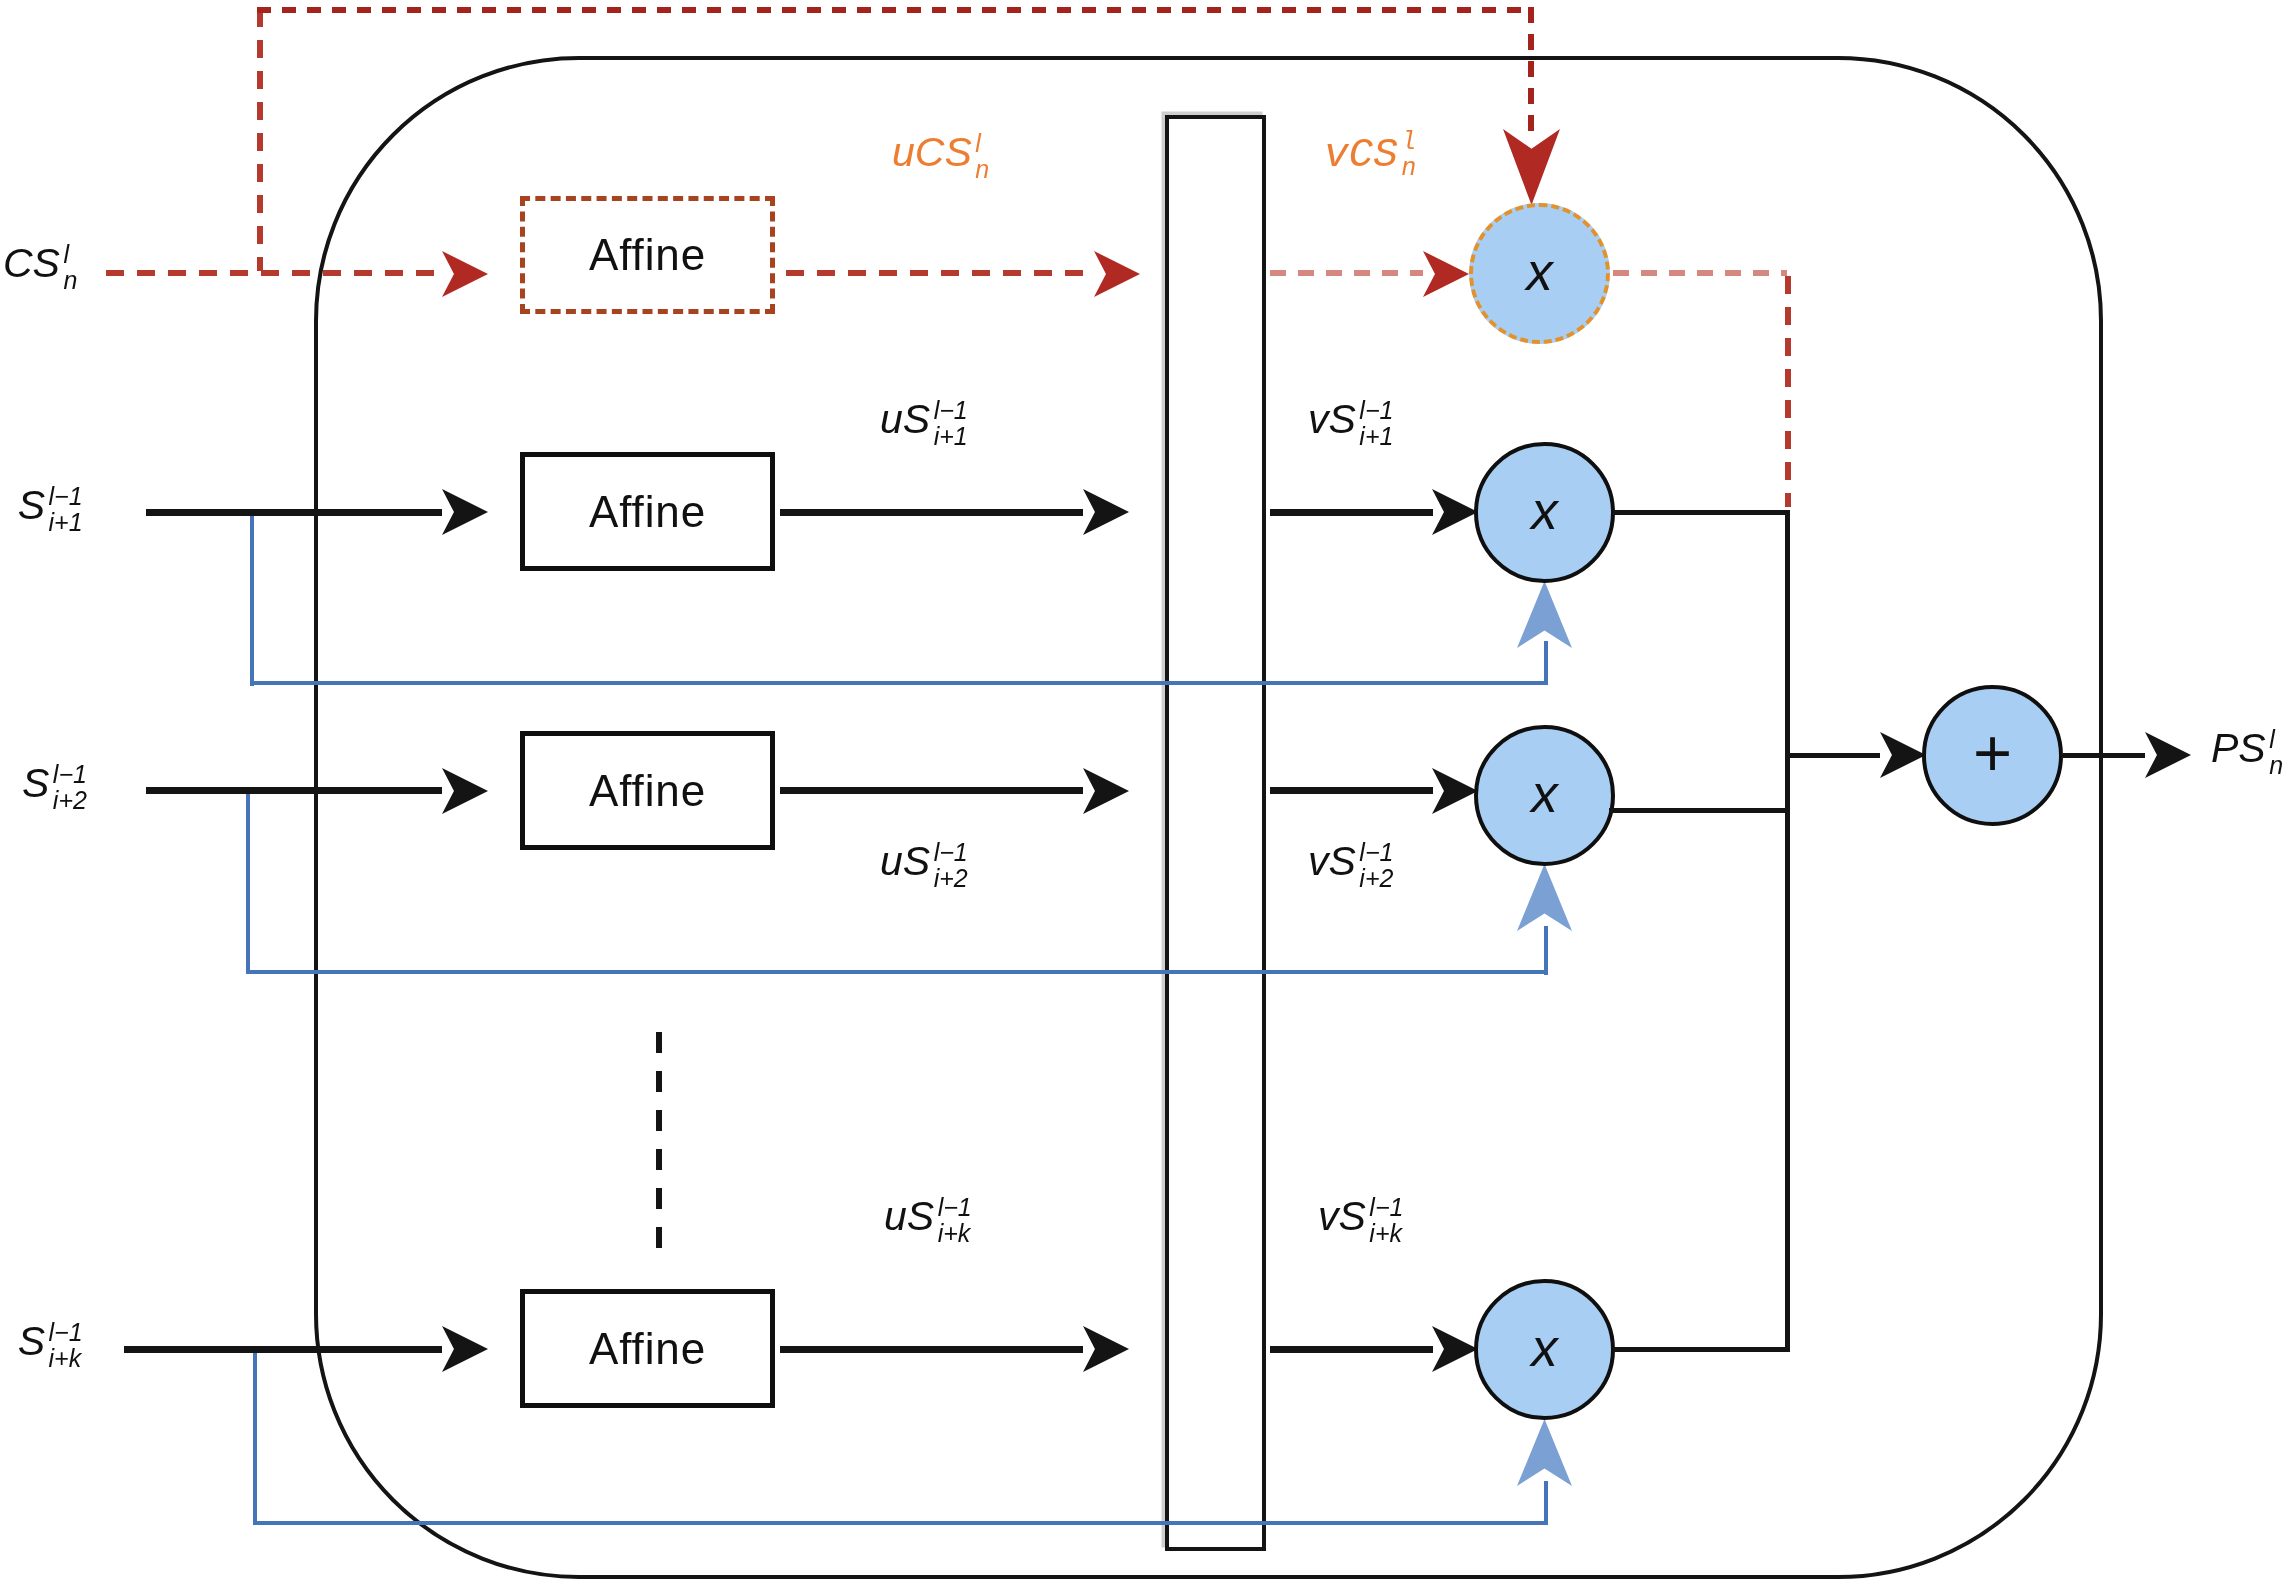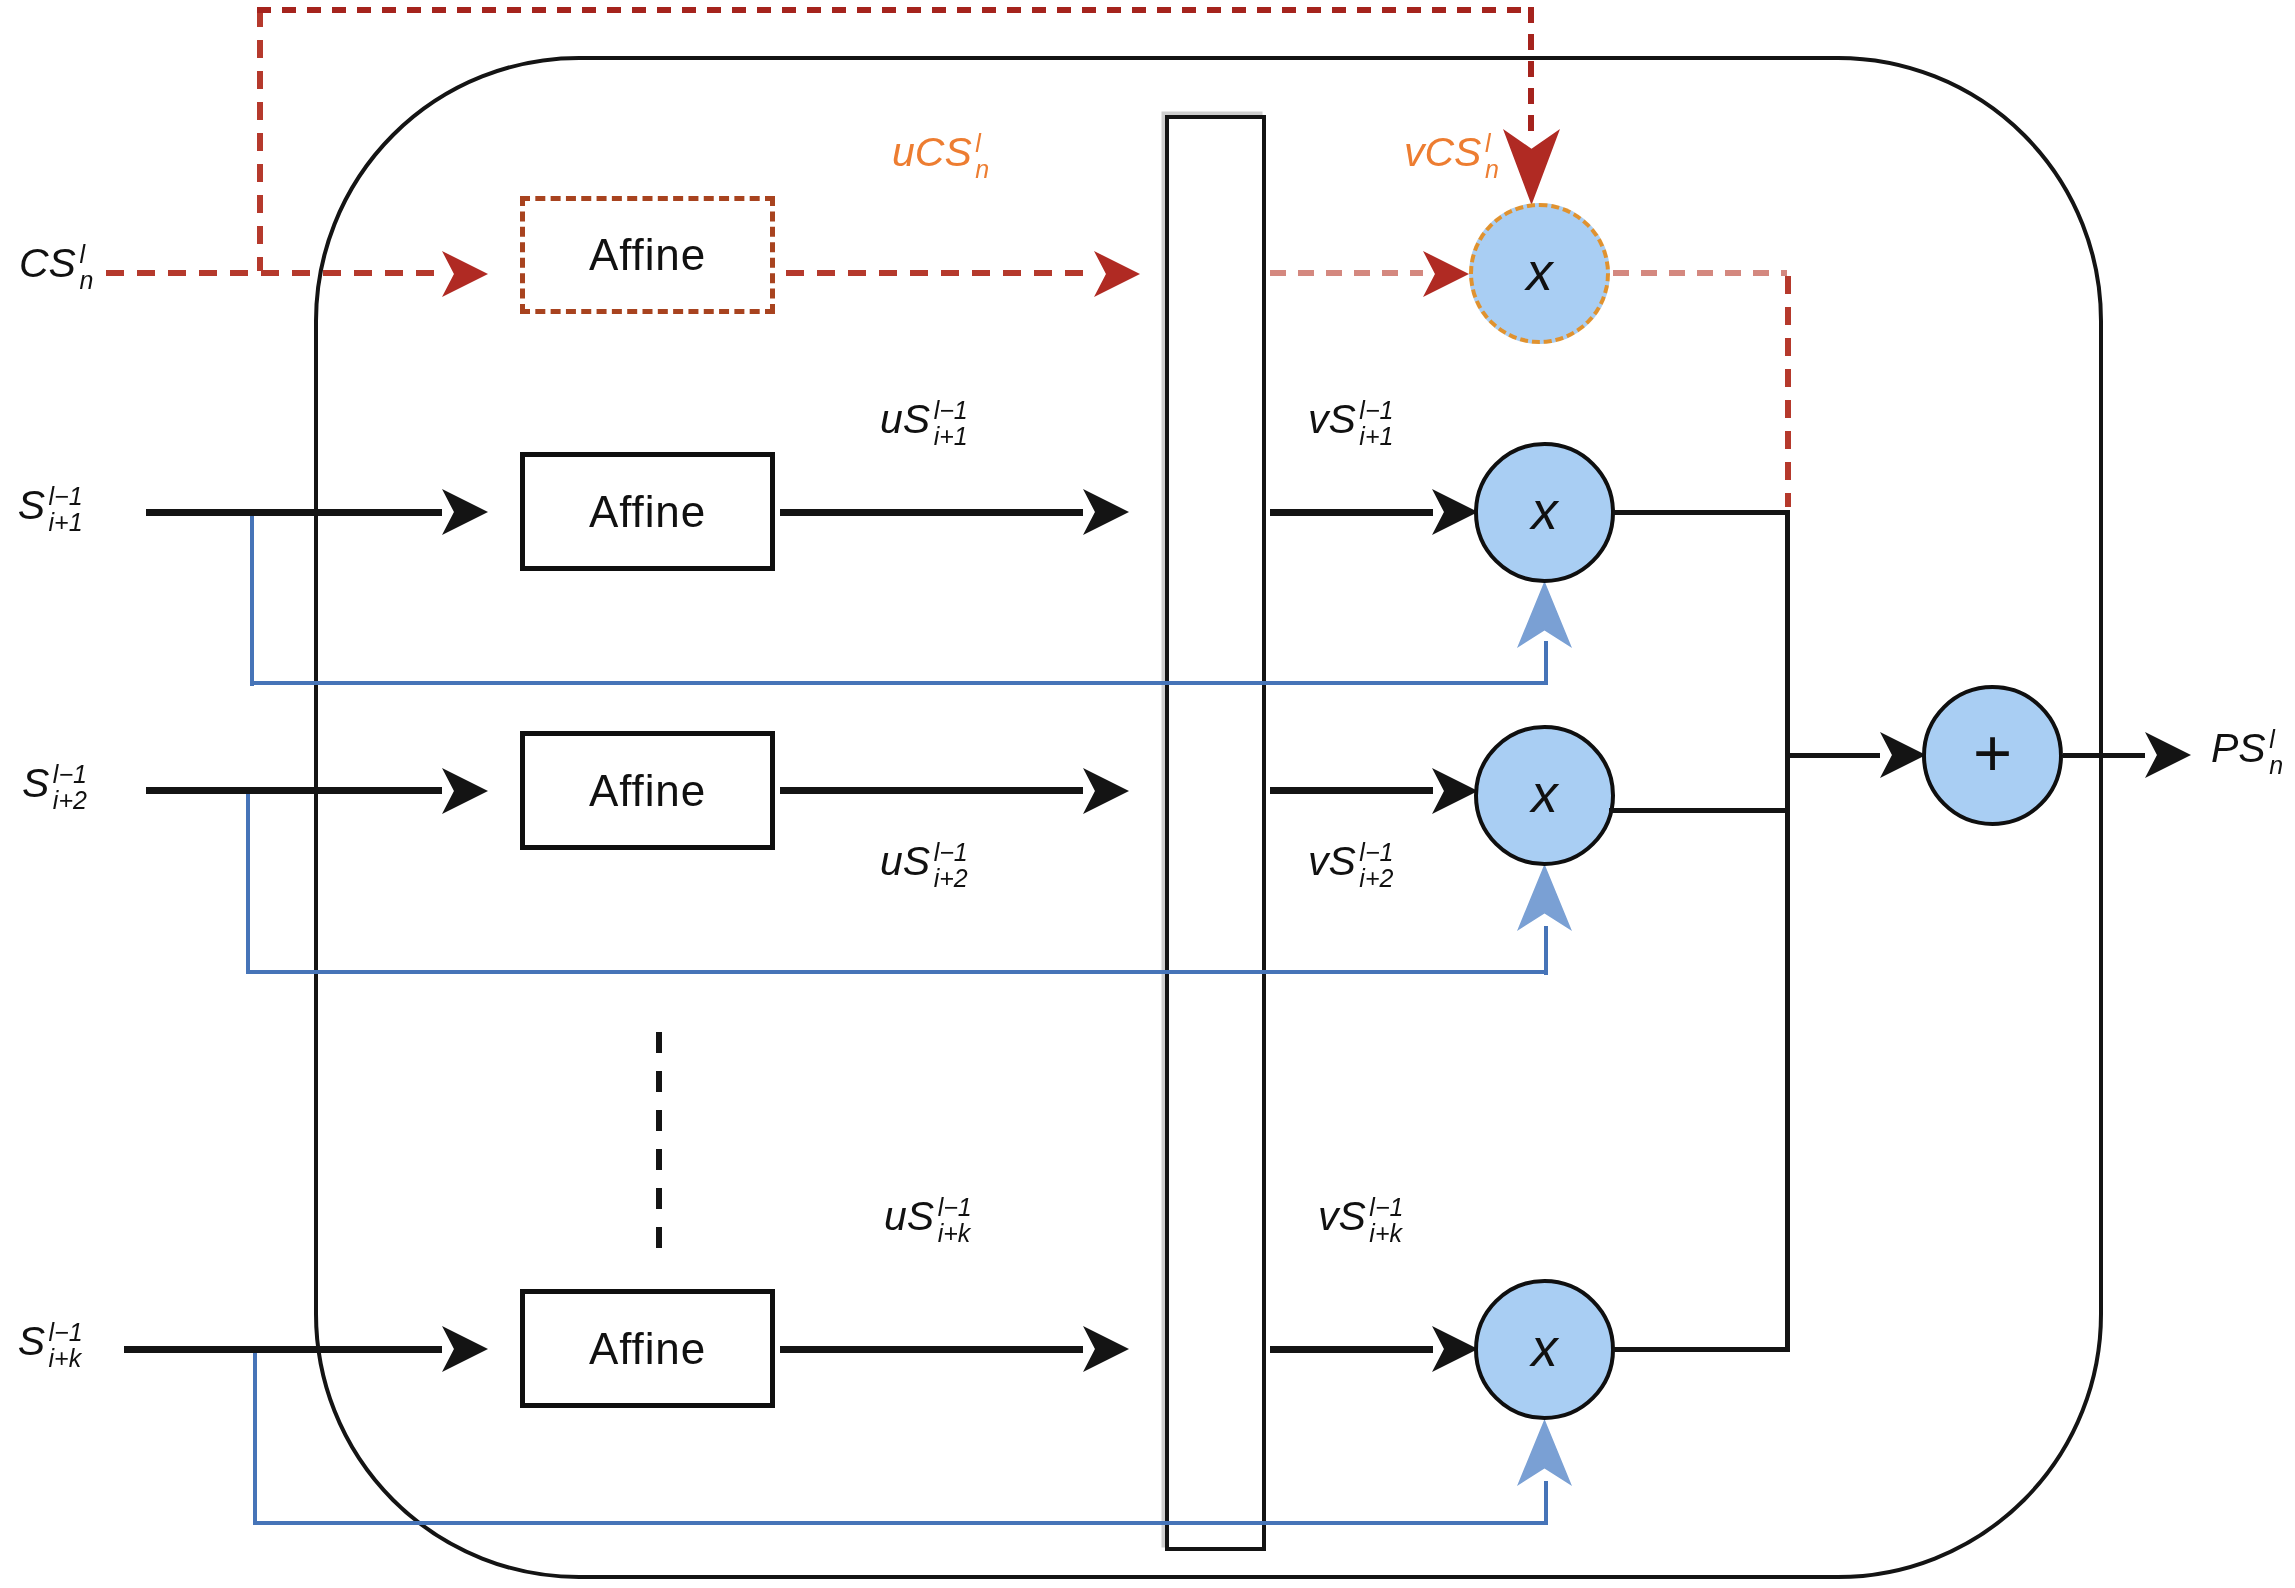--- a/index.html
+++ b/index.html
@@ -57,21 +57,21 @@
 </style>
 </head>
 <body>
 
 <div id="canvas">
 
   <div class="outer"></div>
 
   <div class="bar"></div>
 
-  <div class="math" style="left:19px;top:240px;">
+  <div class="math" style="left:3px;top:240px;">
     <span>CS</span><span class="ss">
         <span>l</span>
         <span>n</span>
       </span>
   </div>
 
   <div class="dh red" style="left:106px;top:270px;width:336px;"></div>
   <div class="ar right red" style="left:442px;top:251px;width:46px;height:46px;"></div>
 
   <div class="affine ctx" style="left:520px;top:196px;">
@@ -84,21 +84,21 @@
   <div class="math orange" style="left:892px;top:129px;font-style:italic;">
     <span>uCS</span><span class="ss">
         <span>l</span>
         <span>n</span>
       </span>
   </div>
 
   <div class="dh pink" style="left:1270px;top:270px;width:153px;"></div>
   <div class="ar right red" style="left:1423px;top:251px;width:46px;height:46px;"></div>
 
-  <div class="math orange" style="left:1404px;top:129px;">
+  <div class="math orange" style="left:1324px;top:129px;font-family:Liberation Mono, monospace;">
     <span>vCS</span><span class="ss">
         <span>l</span>
         <span>n</span>
       </span>
   </div>
 
   <div class="dv red" style="left:257px;top:8.8px;height:262px;"></div>
   <div class="dh darkred" style="left:257px;top:7px;width:1277px;"></div>
   <div class="dv darkred" style="left:1528px;top:7px;height:124px;"></div>
   <div class="ar down red" style="left:1503px;top:129px;width:57px;height:76px;"></div>

